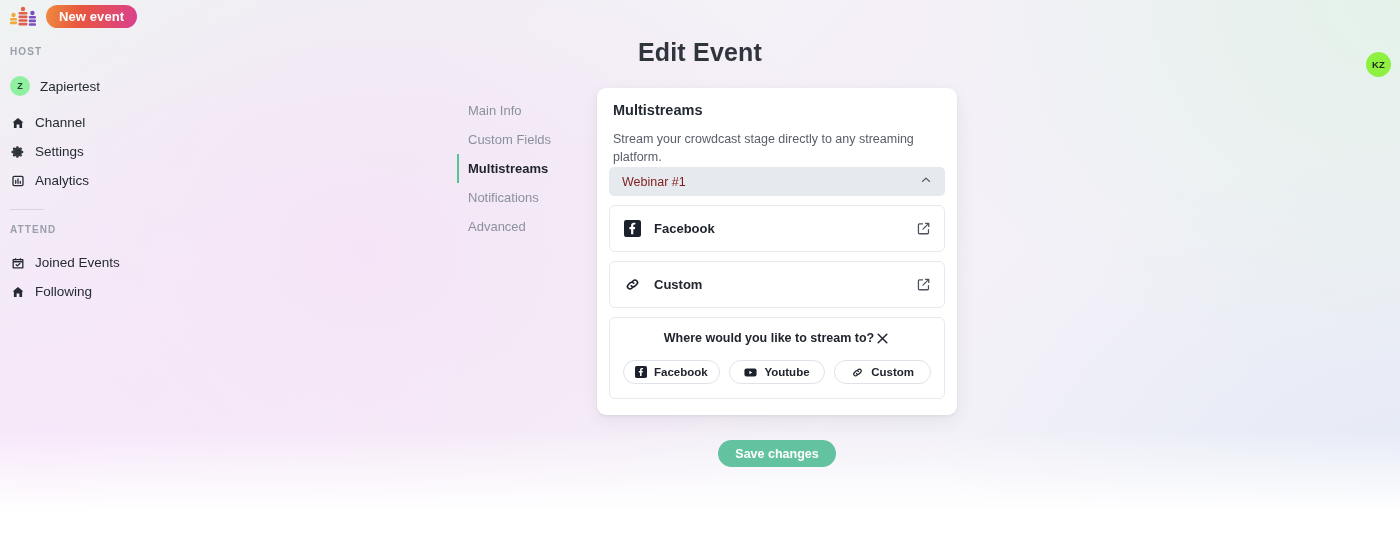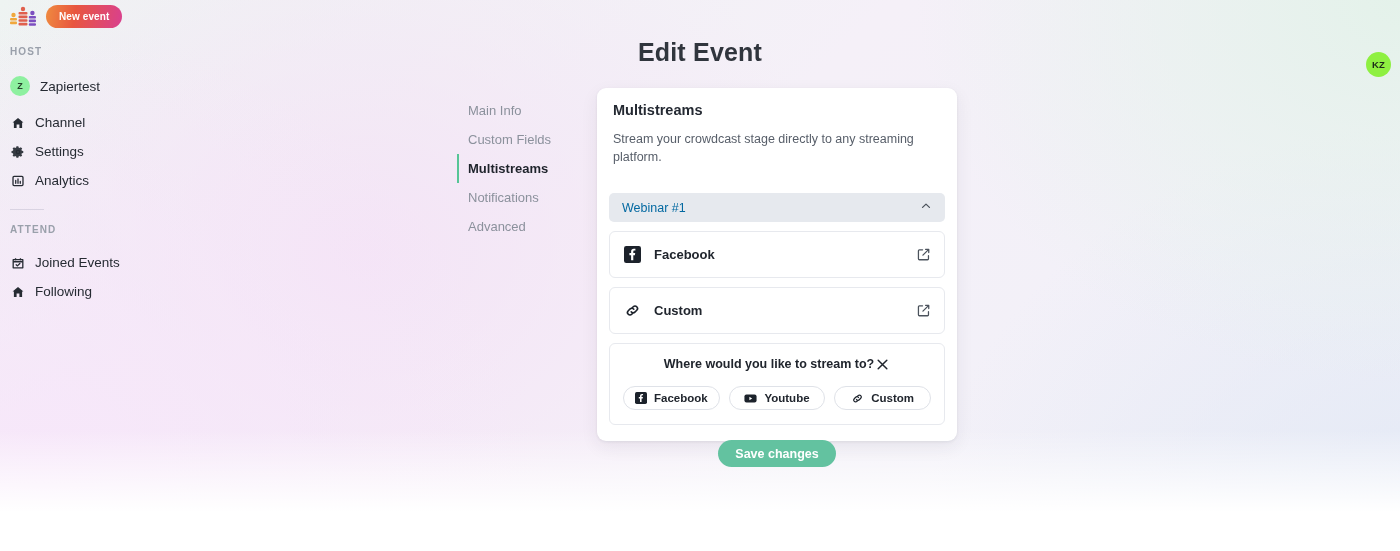--- a/index.html
+++ b/index.html
@@ -21,21 +21,21 @@
   }
 
   
   .topbar { position: absolute; top: 0; left: 0; width: 1400px; height: 34px; }
   .logo { position: absolute; left: 8px; top: 6px; width: 30px; height: 22px; }
   .new-event-btn {
     position: absolute; left: 46px; top: 5px;
     height: 23px; padding: 0 13px;
     border: none; border-radius: 12px;
     background: linear-gradient(100deg, #ef8b3f 0%, #e8563f 38%, #d9408f 100%);
-    color: #fff; font-size: 10px; font-weight: 700;
+    color: #fff; font-size: 13px; font-weight: 700;
     font-family: "Liberation Sans", sans-serif;
     line-height: 23px; cursor: pointer; letter-spacing: .1px;
   }
   .user-avatar {
     position: absolute; right: 9px; top: 4px;
     width: 25px; height: 25px; border-radius: 50%;
     background: #8ef041; color: #1d2b1a;
     font-size: 9.5px; font-weight: 700; letter-spacing: .2px;
     display: flex; align-items: center; justify-content: center;
     cursor: pointer;
@@ -93,28 +93,28 @@
     background: #ffffff; border-radius: 9px;
     box-shadow: 0 1px 3px rgba(40,45,60,.08), 0 6px 18px rgba(40,45,60,.07);
     padding: 14px 12px 16px 12px;
   }
   .card-title {
     font-size: 14.5px; font-weight: 700; color: #242932;
     padding: 0 4px; margin-bottom: 12px;
   }
   .card-desc {
     font-size: 12.5px; color: #575e69; line-height: 1.45;
-    padding: 0 4px; margin-bottom: 27px;
+    padding: 0 4px; margin-bottom: 1px;
   }
 
   .accordion-head {
     display: flex; align-items: center; justify-content: space-between;
     height: 29px; padding: 0 13px;
     background: #e6e9ee; border-radius: 5px;
-    font-size: 12.5px; color: #0369a1; cursor: pointer;
+    font-size: 12.5px; color: #7f1d1d; cursor: pointer;
   }
 
   .stream-row {
     display: flex; align-items: center;
     height: 47px; margin-top: 9px;
     padding: 0 12px 0 13px;
     border: 1px solid #e7e9ee; border-radius: 6px;
     background: #fff; cursor: pointer;
   }
   .stream-row .brand { width: 18px; display: flex; align-items: center; justify-content: center; flex: 0 0 18px; }

